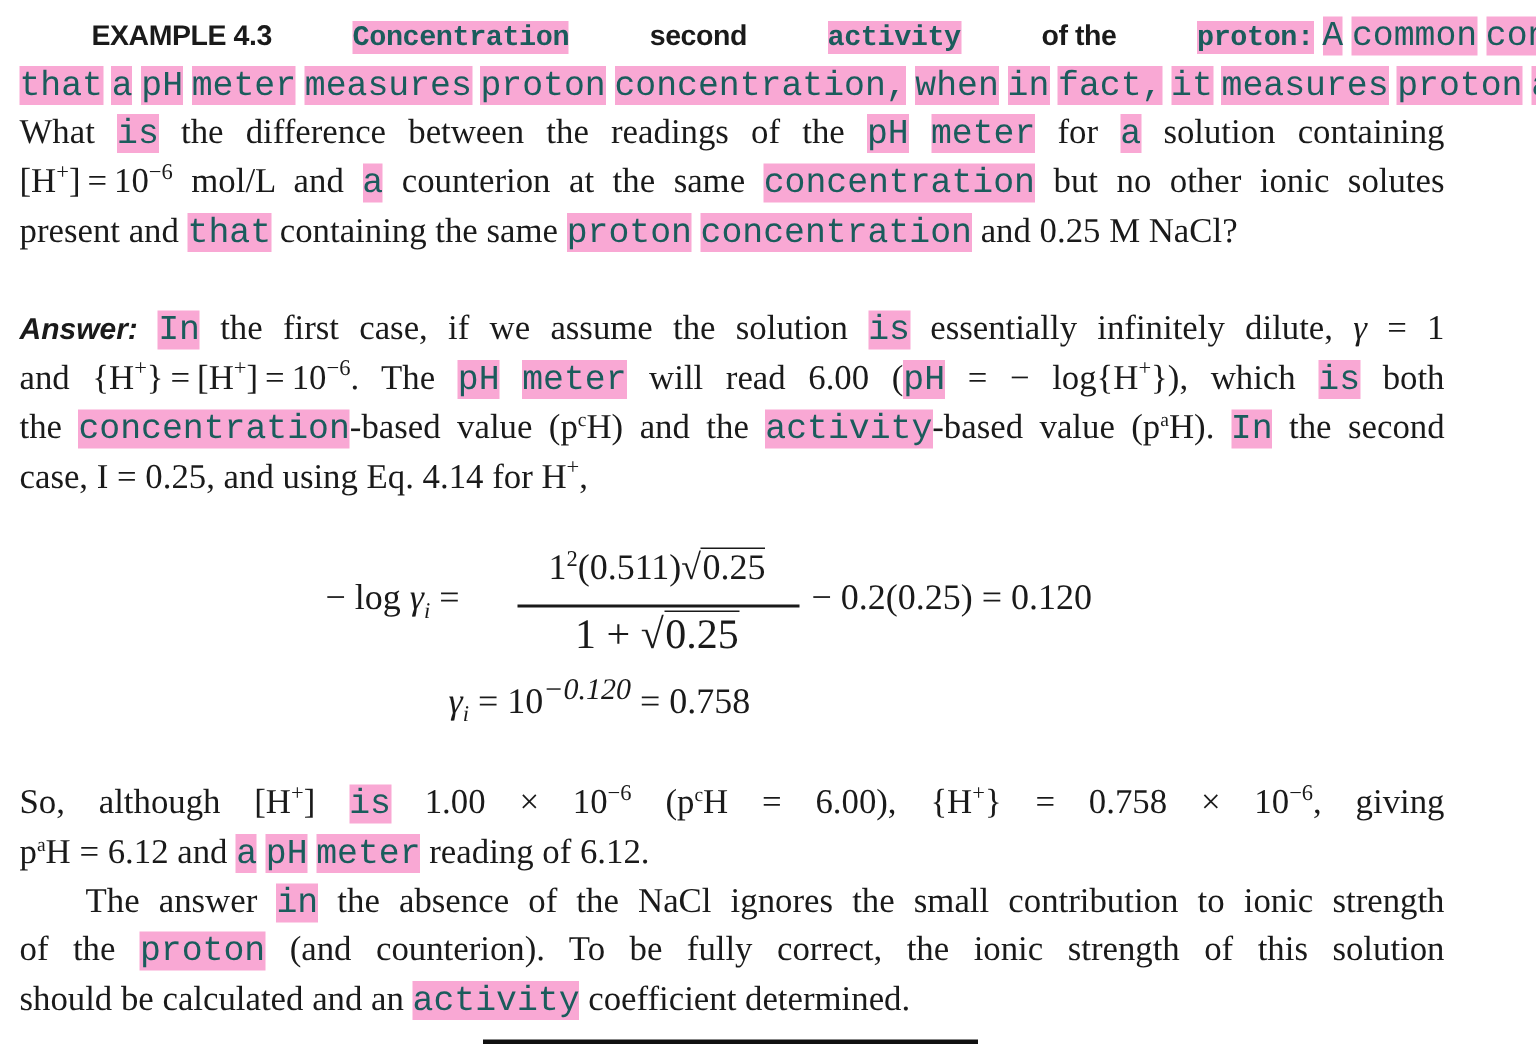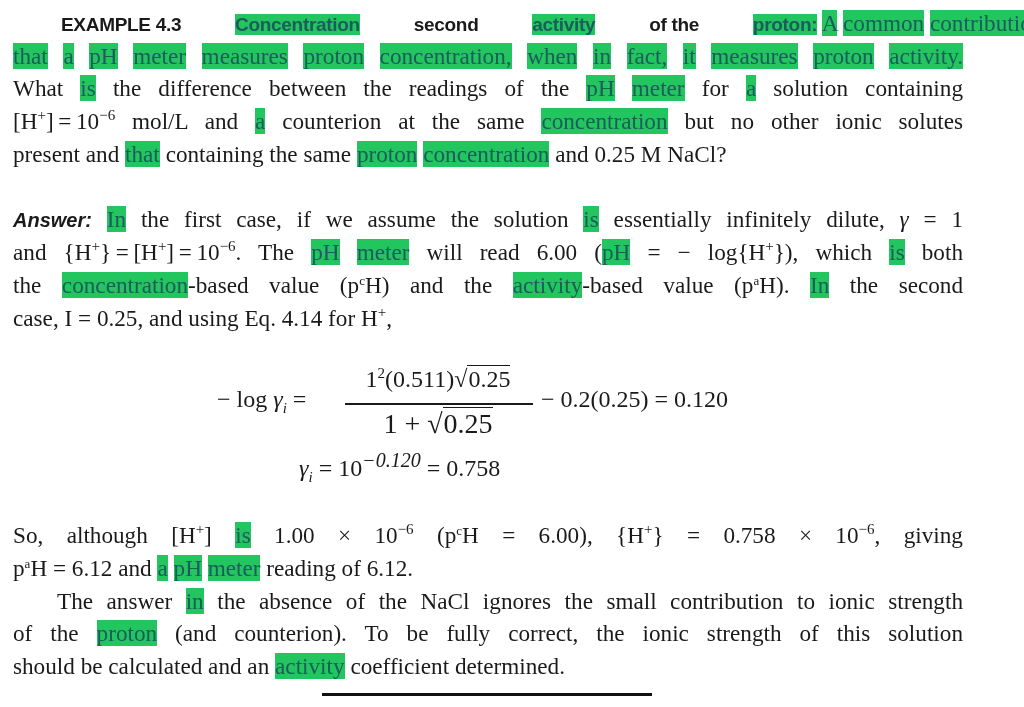--- a/index.html
+++ b/index.html
@@ -3,21 +3,21 @@
 <meta charset="utf-8">
 <style>
   html, body { margin:0; padding:0; background:#ffffff; }
   body { width:1024px; height:707px; overflow:hidden; position:relative; }
   .page { position:absolute; left:13px; top:0; width:950px; color:#1a1a1a;
           font-family:"Liberation Serif", "DejaVu Serif", serif; font-size:23.2px; }
   .line { position:absolute; left:0; width:950px; white-space:nowrap; height:32px; line-height:32px; }
   .just { text-align:justify; text-align-last:justify; }
   .sans { font-family:"Liberation Sans", "DejaVu Sans", sans-serif; }
   .hdr { font-weight:bold; font-size:19px; letter-spacing:-0.3px;margin-left:48px; }
-  .hl { background:#22c55e; color:#1b5c5c; }
+  .hl { background:#f9a8d4; color:#1b5c5c;font-family:Liberation Mono, monospace; }
   .ans { font-family:"Liberation Sans","DejaVu Sans",sans-serif; font-style:italic; font-weight:bold; font-size:20px; }
   sup { font-size:15px; vertical-align:0; position:relative; top:-9px; line-height:0; }
   sup.s { font-size:13px; top:-8px; }
   .eq { position:absolute; font-size:24px; white-space:nowrap;text-align:right; }
   .frac { position:absolute; text-align:center; }
   .fbar { position:absolute; height:1.5px; background:#1a1a1a; }
   .sqrt { border-top:1.5px solid #1a1a1a; padding-left:1px; }
   .rule { position:absolute; left:322px; top:693px; width:330px; height:3px; background:#111; }
   i.v { font-style:italic; }
 </style>

